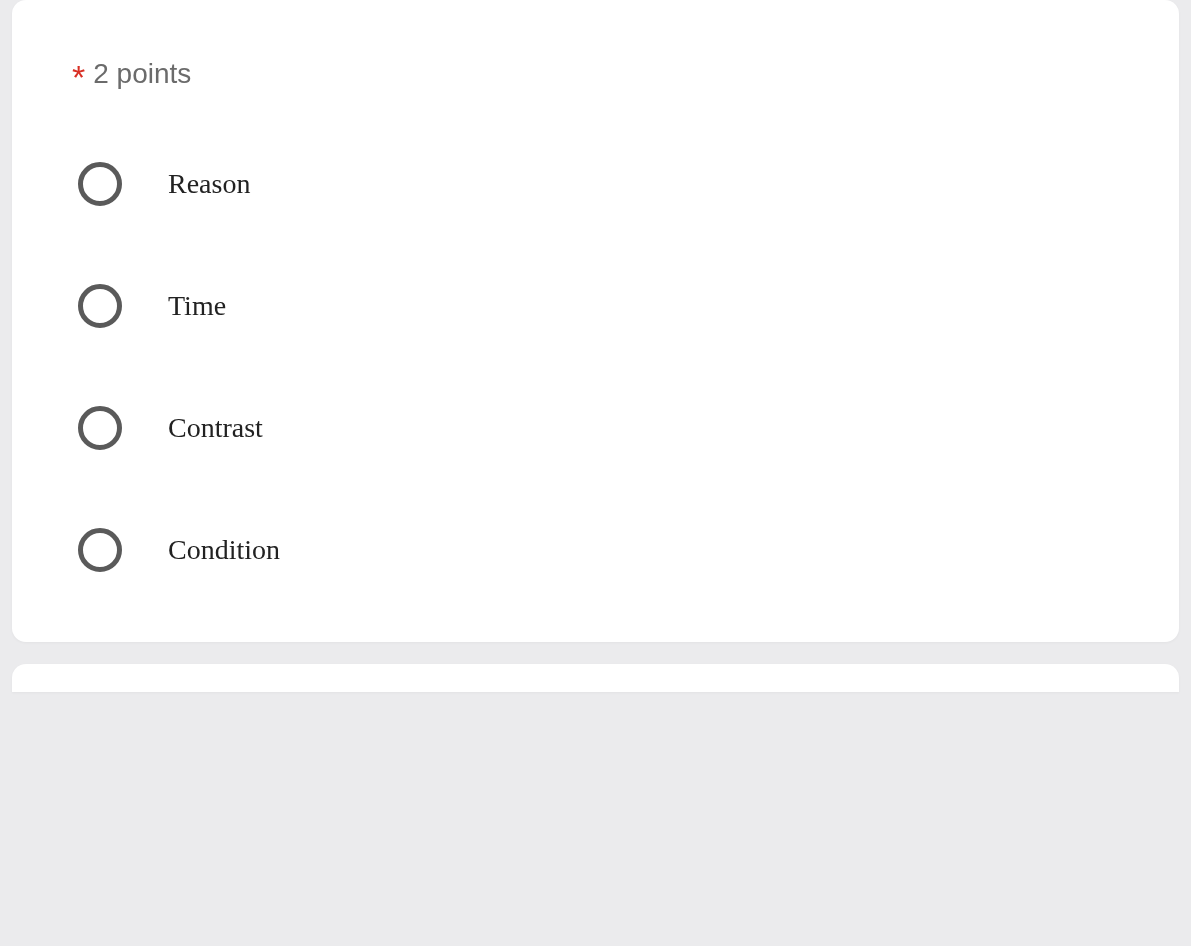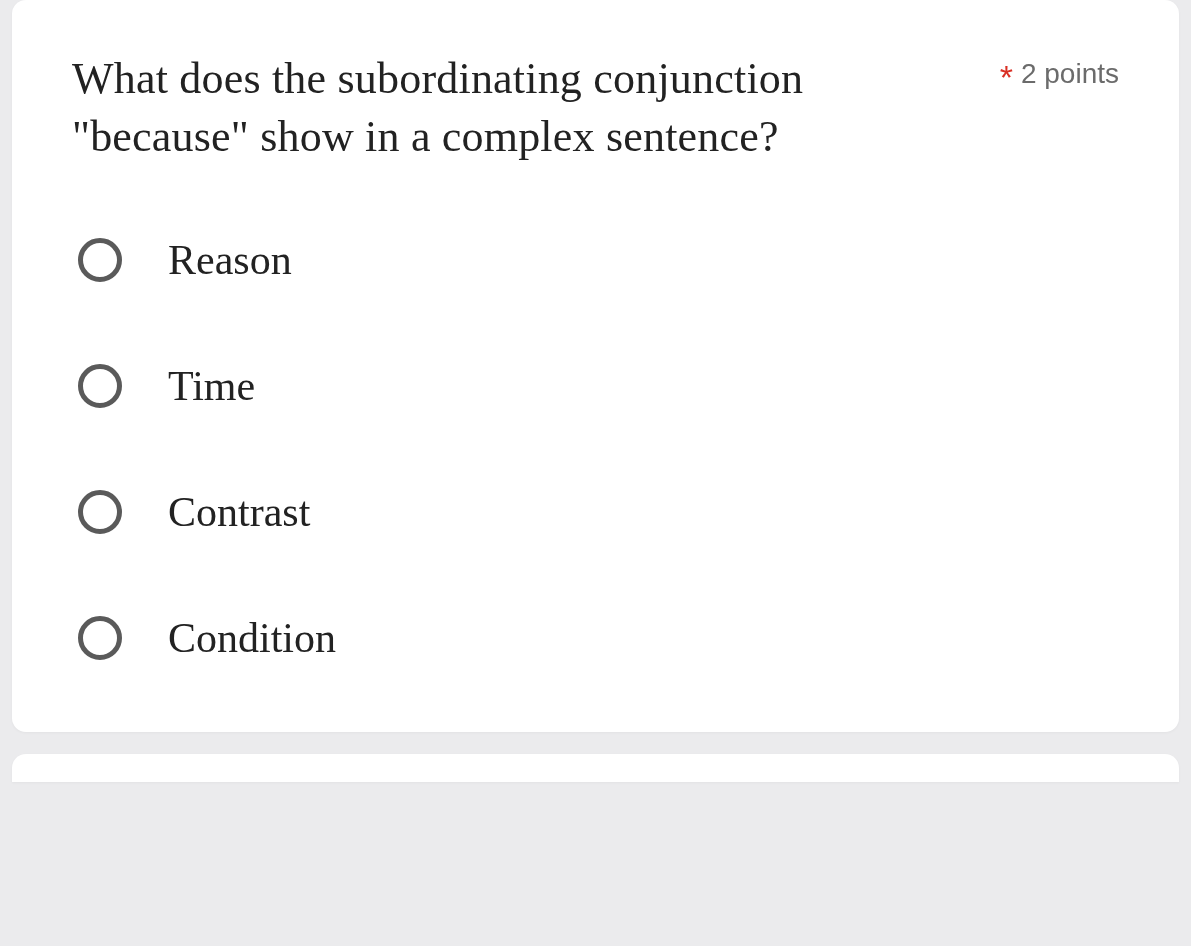--- a/index.html
+++ b/index.html
@@ -69,37 +69,36 @@
     }
     .radio-circle {
       width: 44px;
       height: 44px;
       border: 5px solid #5a5a5a;
       border-radius: 50%;
       flex-shrink: 0;
       background: #fff;
     }
     .option-label {
-      font-size: 42px;
+      font-size: 28px;
       color: #222;
       font-weight: 400;
     }
     .next-card {
       background: #ffffff;
       border-radius: 14px 14px 0 0;
       height: 28px;
       box-shadow: 0 1px 3px rgba(0,0,0,0.04);
     }
   </style>
 </head>
 <body>
 
 <div class="card">
   <div class="question-header">
-    <div class="question-text">What does the subordinating conjunction "because" show in a complex sentence?</div>
     <div class="points-wrap">
       <span class="required-mark">*</span>
       <span class="points-text">2 points</span>
     </div>
   </div>
   <div class="options">
     <label class="option">
       <span class="radio-circle"></span>
       <span class="option-label">Reason</span>
     </label>

